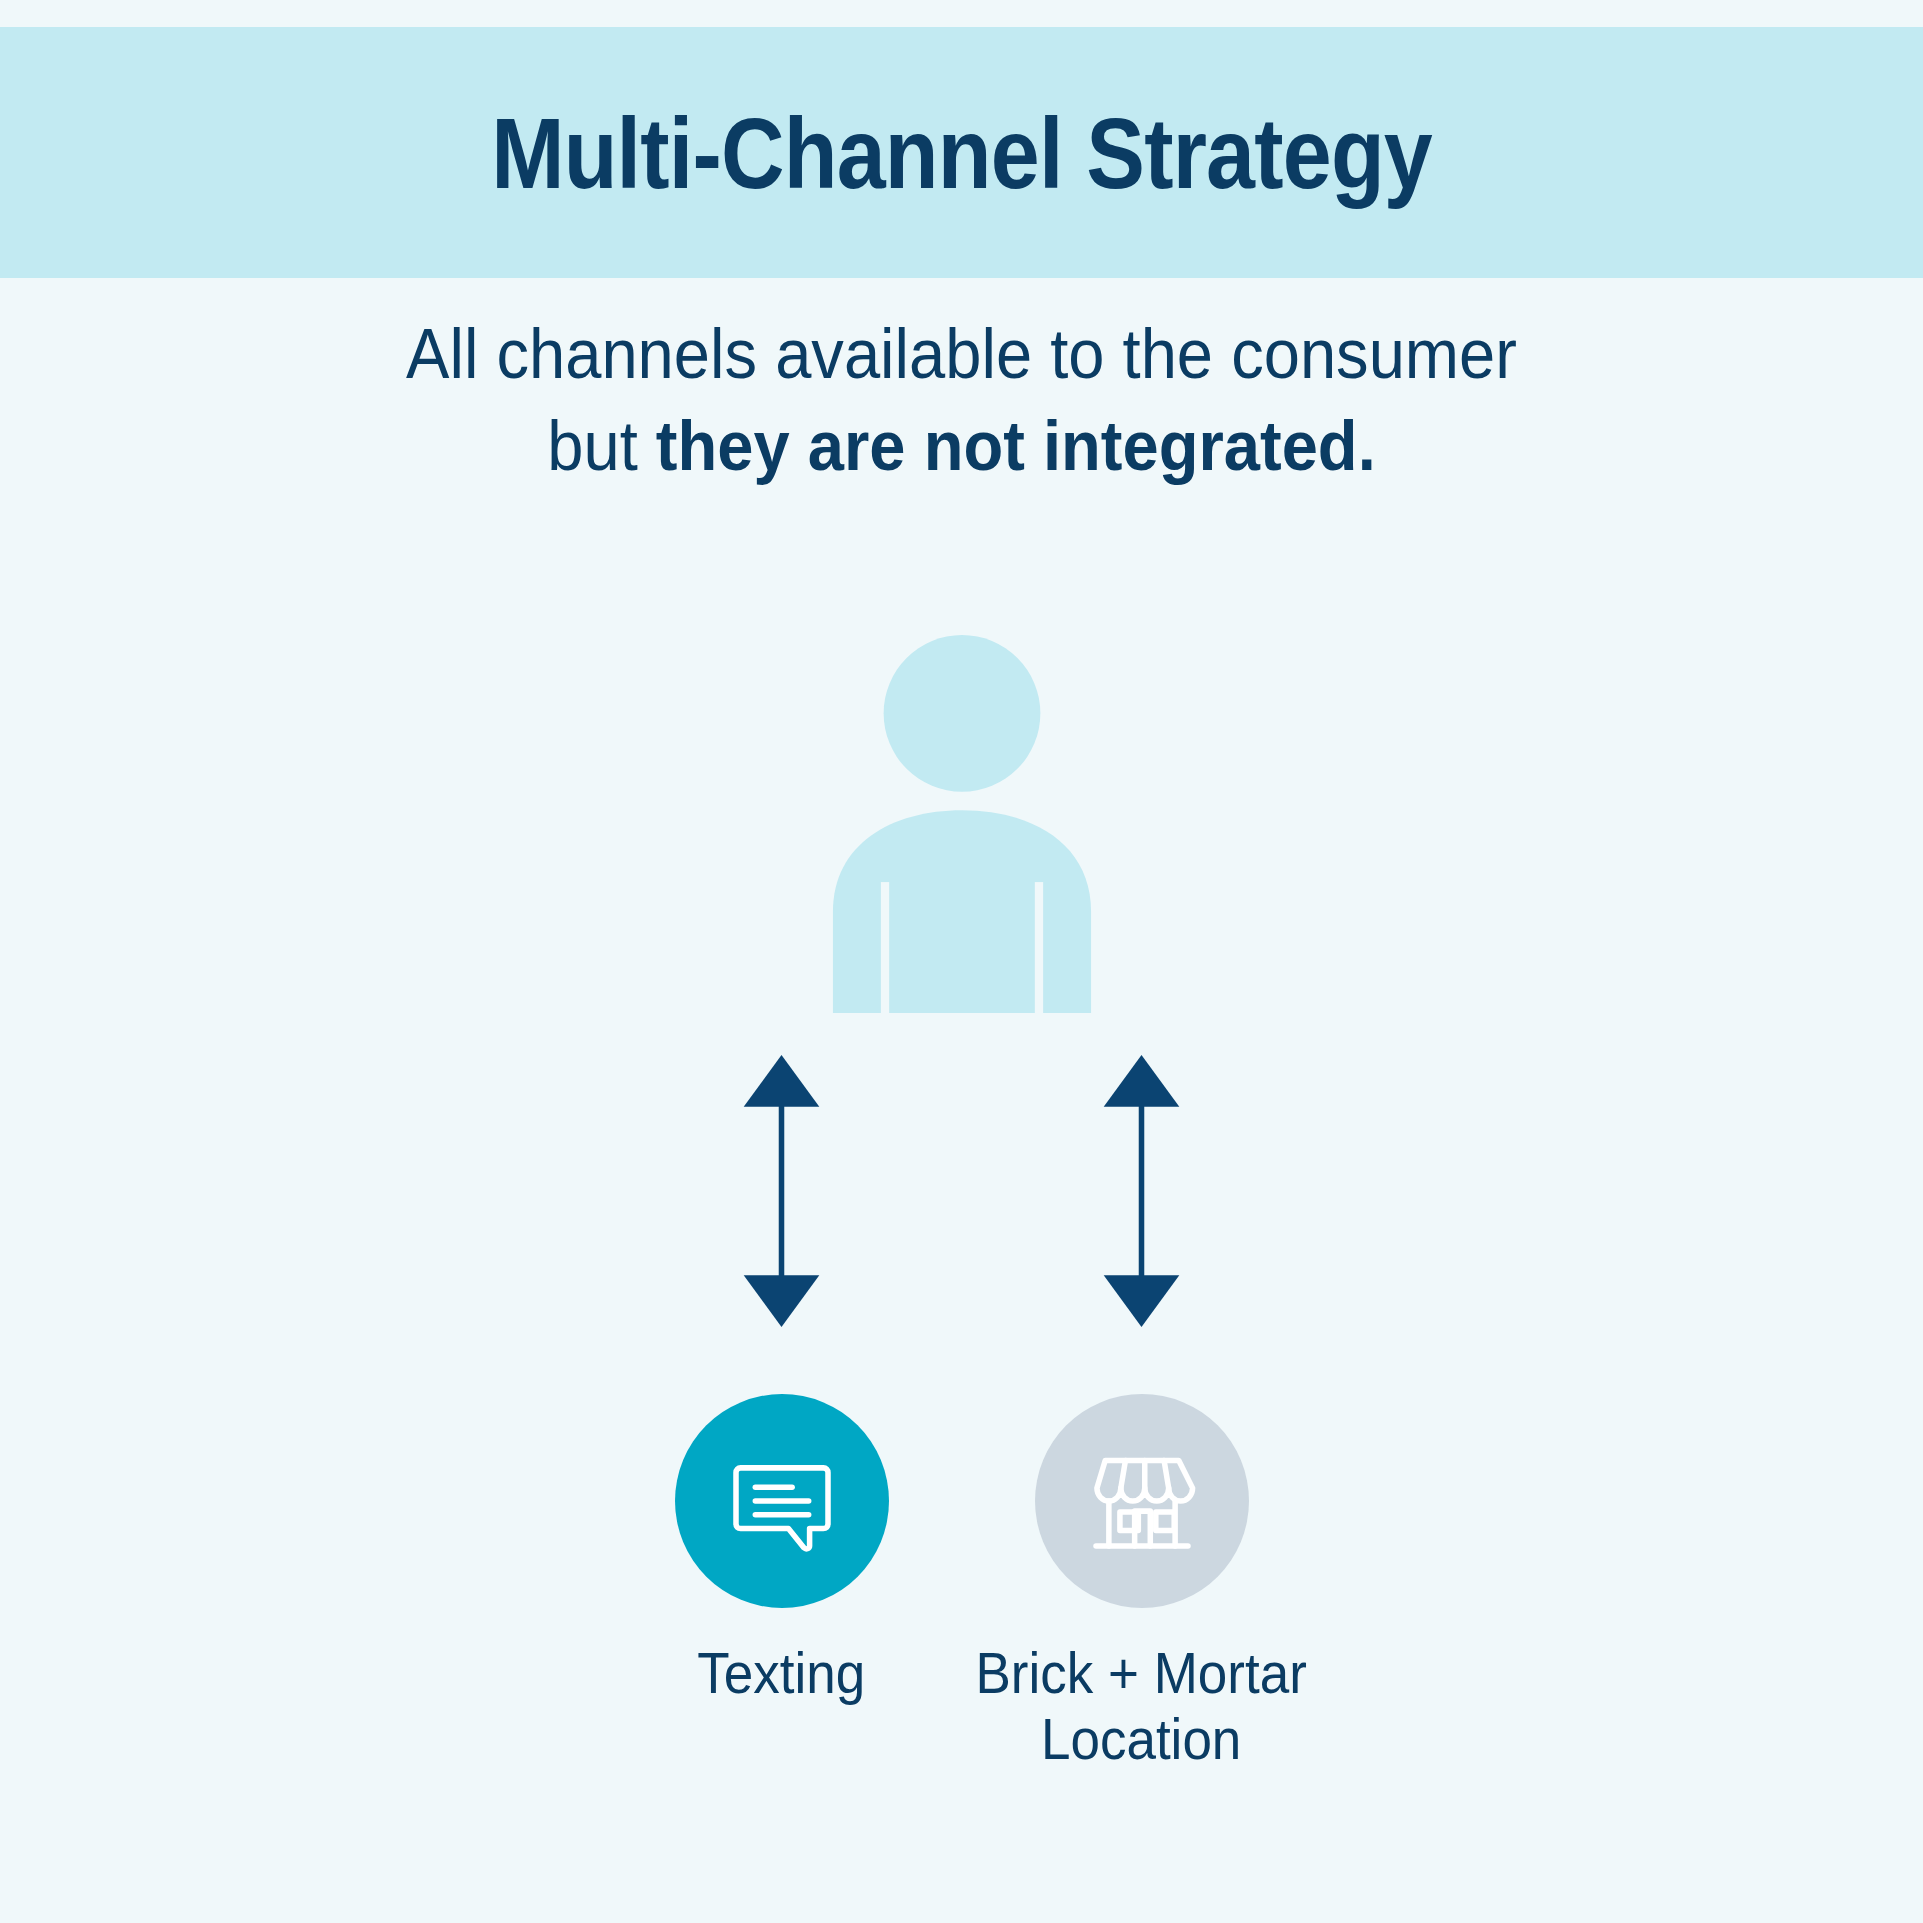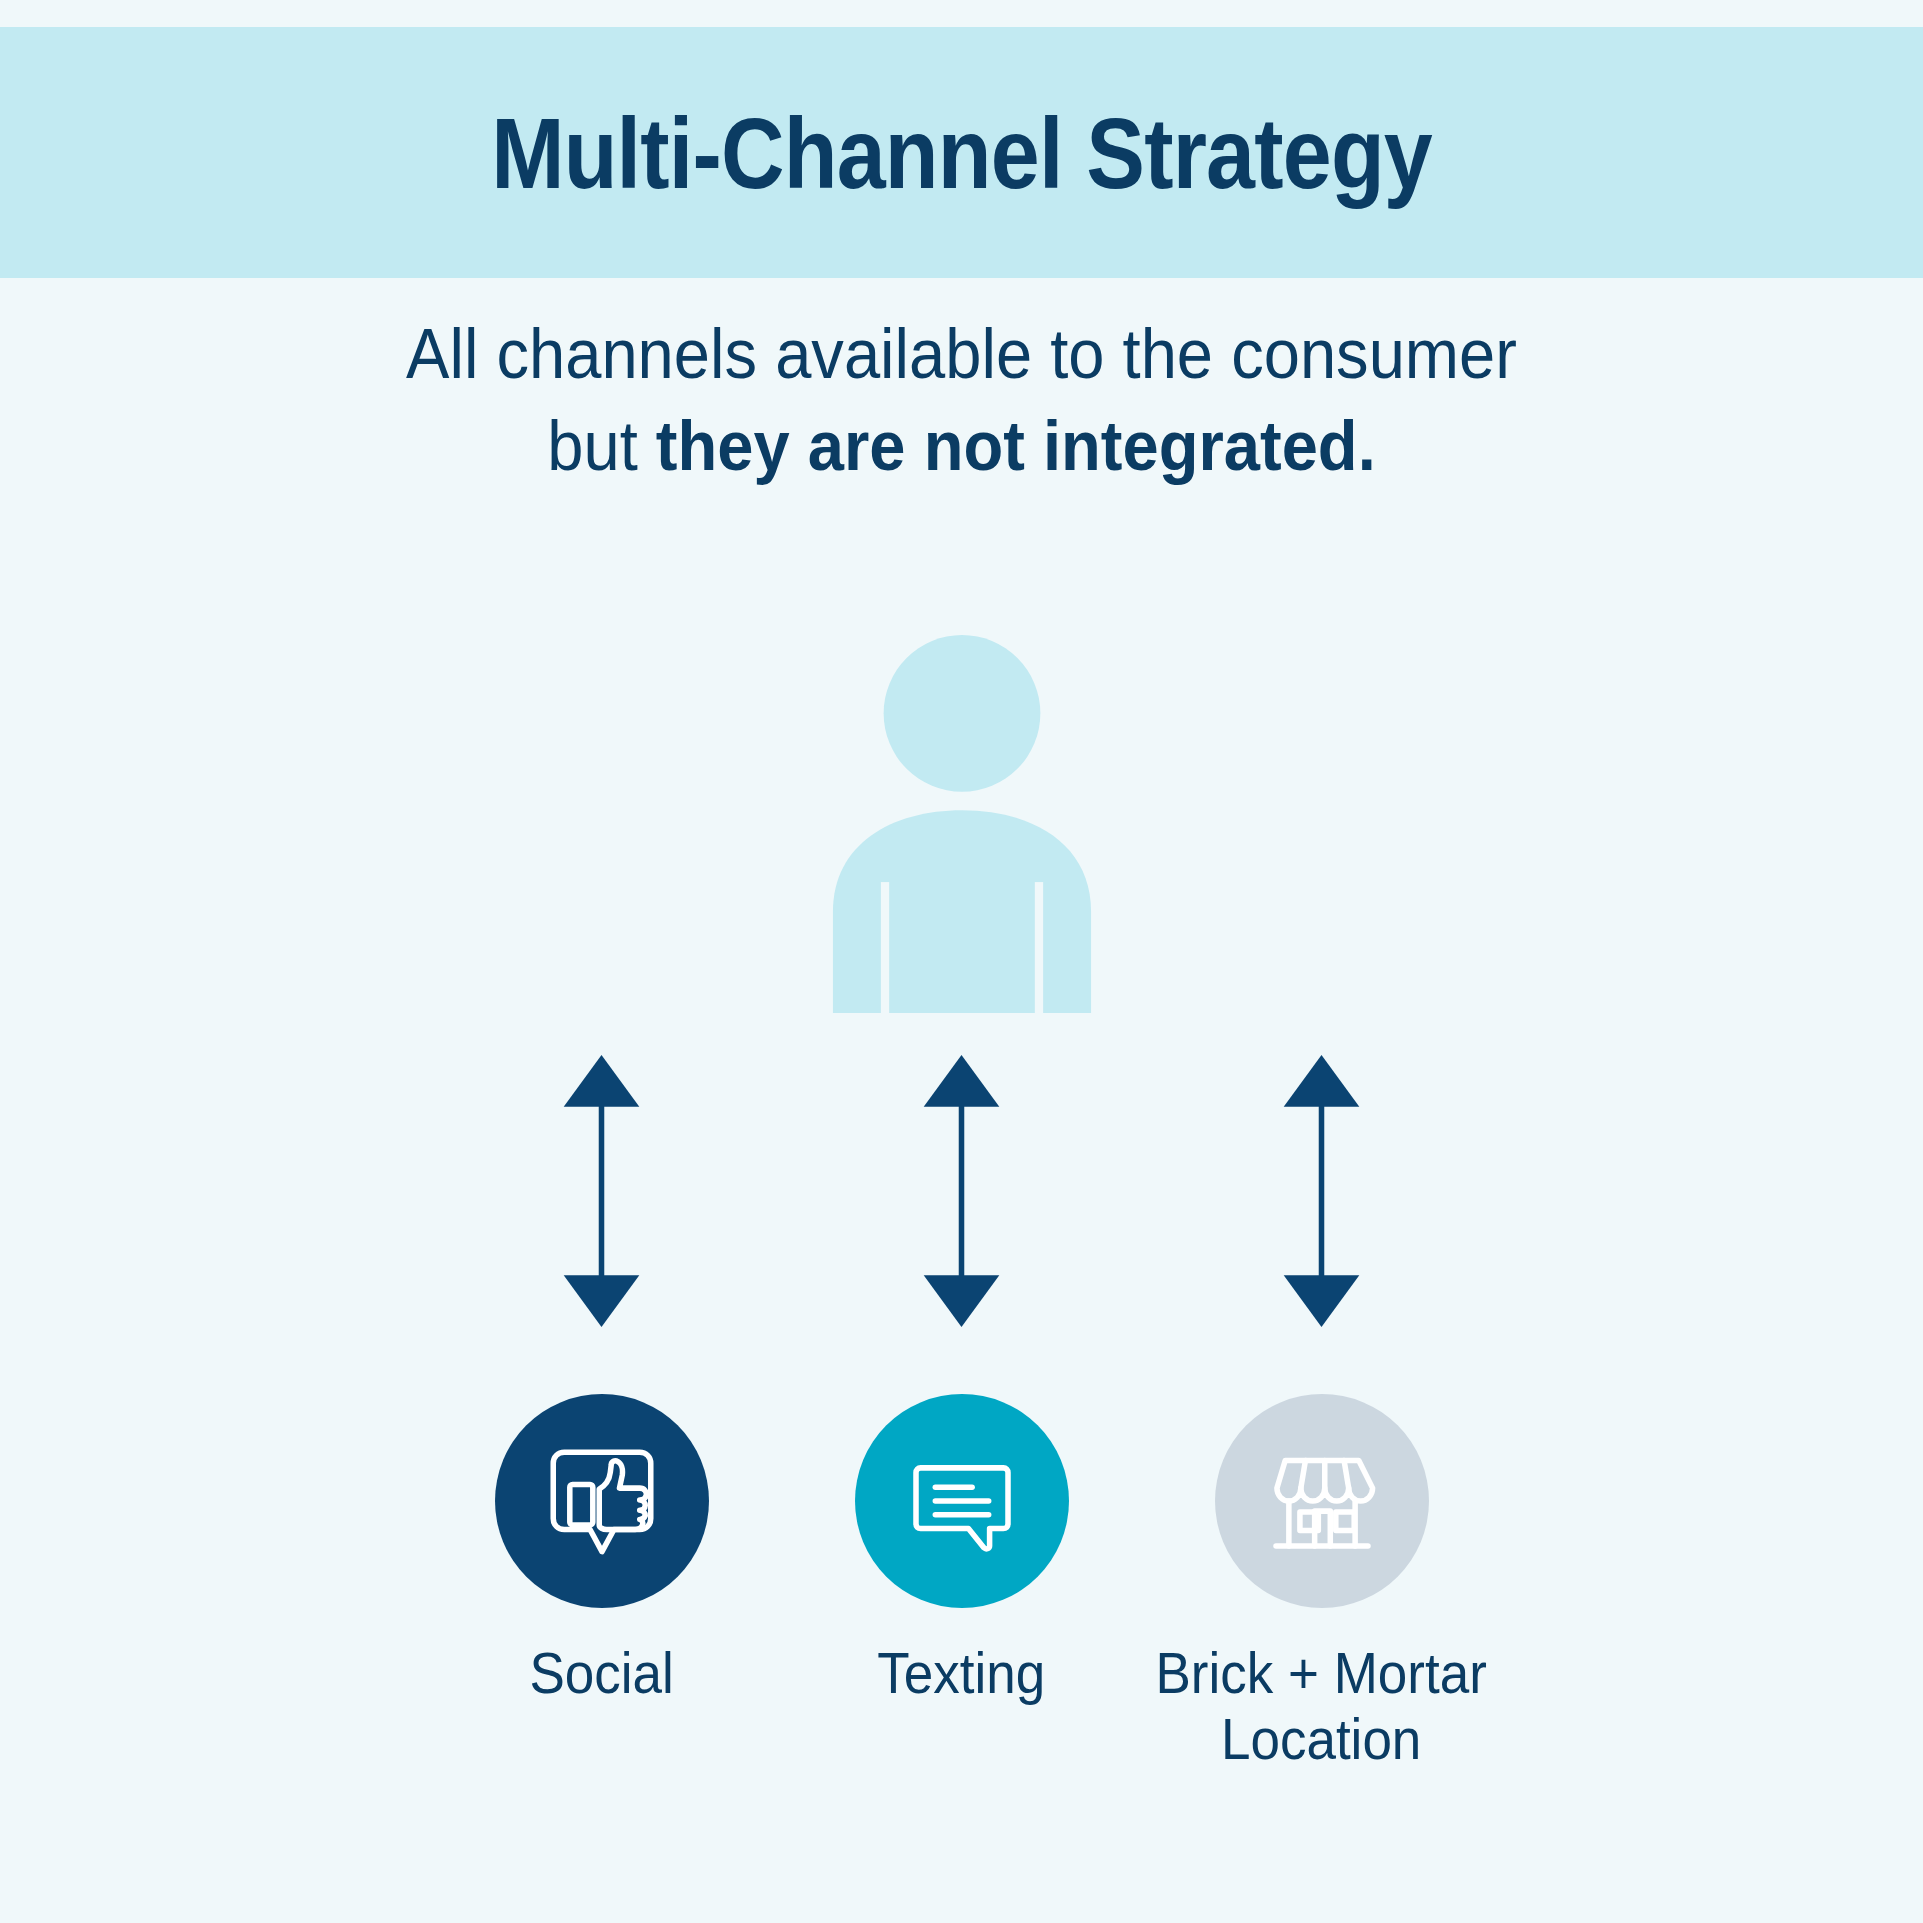--- a/index.html
+++ b/index.html
@@ -125,39 +125,20 @@
   <svg viewBox="0 0 300 410" width="277" height="378" aria-hidden="true">
     <circle cx="150" cy="85" r="85" fill="#c2eaf2"></circle>
     <path d="M10 410 L10 300 C10 227 73 190 150 190 C227 190 290 227 290 300 L290 410 Z" fill="#c2eaf2"></path>
     <rect x="62" y="268" width="9" height="142" fill="#f0f8fa"></rect>
     <rect x="229" y="268" width="9" height="142" fill="#f0f8fa"></rect>
   </svg>
 </div>
 
 <div class="channels">
 
-  <div class="channel">
-    <div class="arrow-wrap">
-      <svg width="83" height="272" viewBox="0 0 90 295" aria-hidden="true">
-        <rect x="42" y="36" width="6" height="223" fill="#0b4472"></rect>
-        <path d="M45 0 L86 56 L4 56 Z" fill="#0b4472"></path>
-        <path d="M45 295 L86 239 L4 239 Z" fill="#0b4472"></path>
-      </svg>
-    </div>
-    <div class="circle" style="background:#0b4472">
-      <svg width="138" height="138" viewBox="0 0 150 150" aria-hidden="true">
-        <g fill="none" stroke="#ffffff" stroke-width="6" stroke-linejoin="round" stroke-linecap="round">
-          <path d="M22 34 C22 27 27 22 34 22 L116 22 C123 22 128 27 128 34 L128 94 C128 101 123 106 116 106 L88 106 L75 130 L62 106 L34 106 C27 106 22 101 22 94 Z"></path>
-          <rect x="40" y="57" width="25" height="44" rx="3"></rect>
-          <path d="M72 101 L72 62 C79 58 83 52 84 44 L85 36 C85 32 89 30 92 32 C96 34 98 40 97 47 L94 61 L116 61 C121 61 124 65 123 69 C122 73 119 74 116 74 C120 74 122 77 122 80 C122 83 119 85 116 85 C120 85 122 88 122 91 C121 94 119 95 116 95 C119 96 120 99 119 101 C118 104 115 106 111 106 L80 106 C76 106 72 104 72 101 Z"></path>
-        </g>
-      </svg>
-    </div>
-    <div class="channel-label">Social</div>
-  </div>
 
   <div class="channel">
     <div class="arrow-wrap">
       <svg width="83" height="272" viewBox="0 0 90 295" aria-hidden="true">
         <rect x="42" y="36" width="6" height="223" fill="#0b4472"></rect>
         <path d="M45 0 L86 56 L4 56 Z" fill="#0b4472"></path>
         <path d="M45 295 L86 239 L4 239 Z" fill="#0b4472"></path>
       </svg>
     </div>
     <div class="circle" style="background:#00a7c4">

